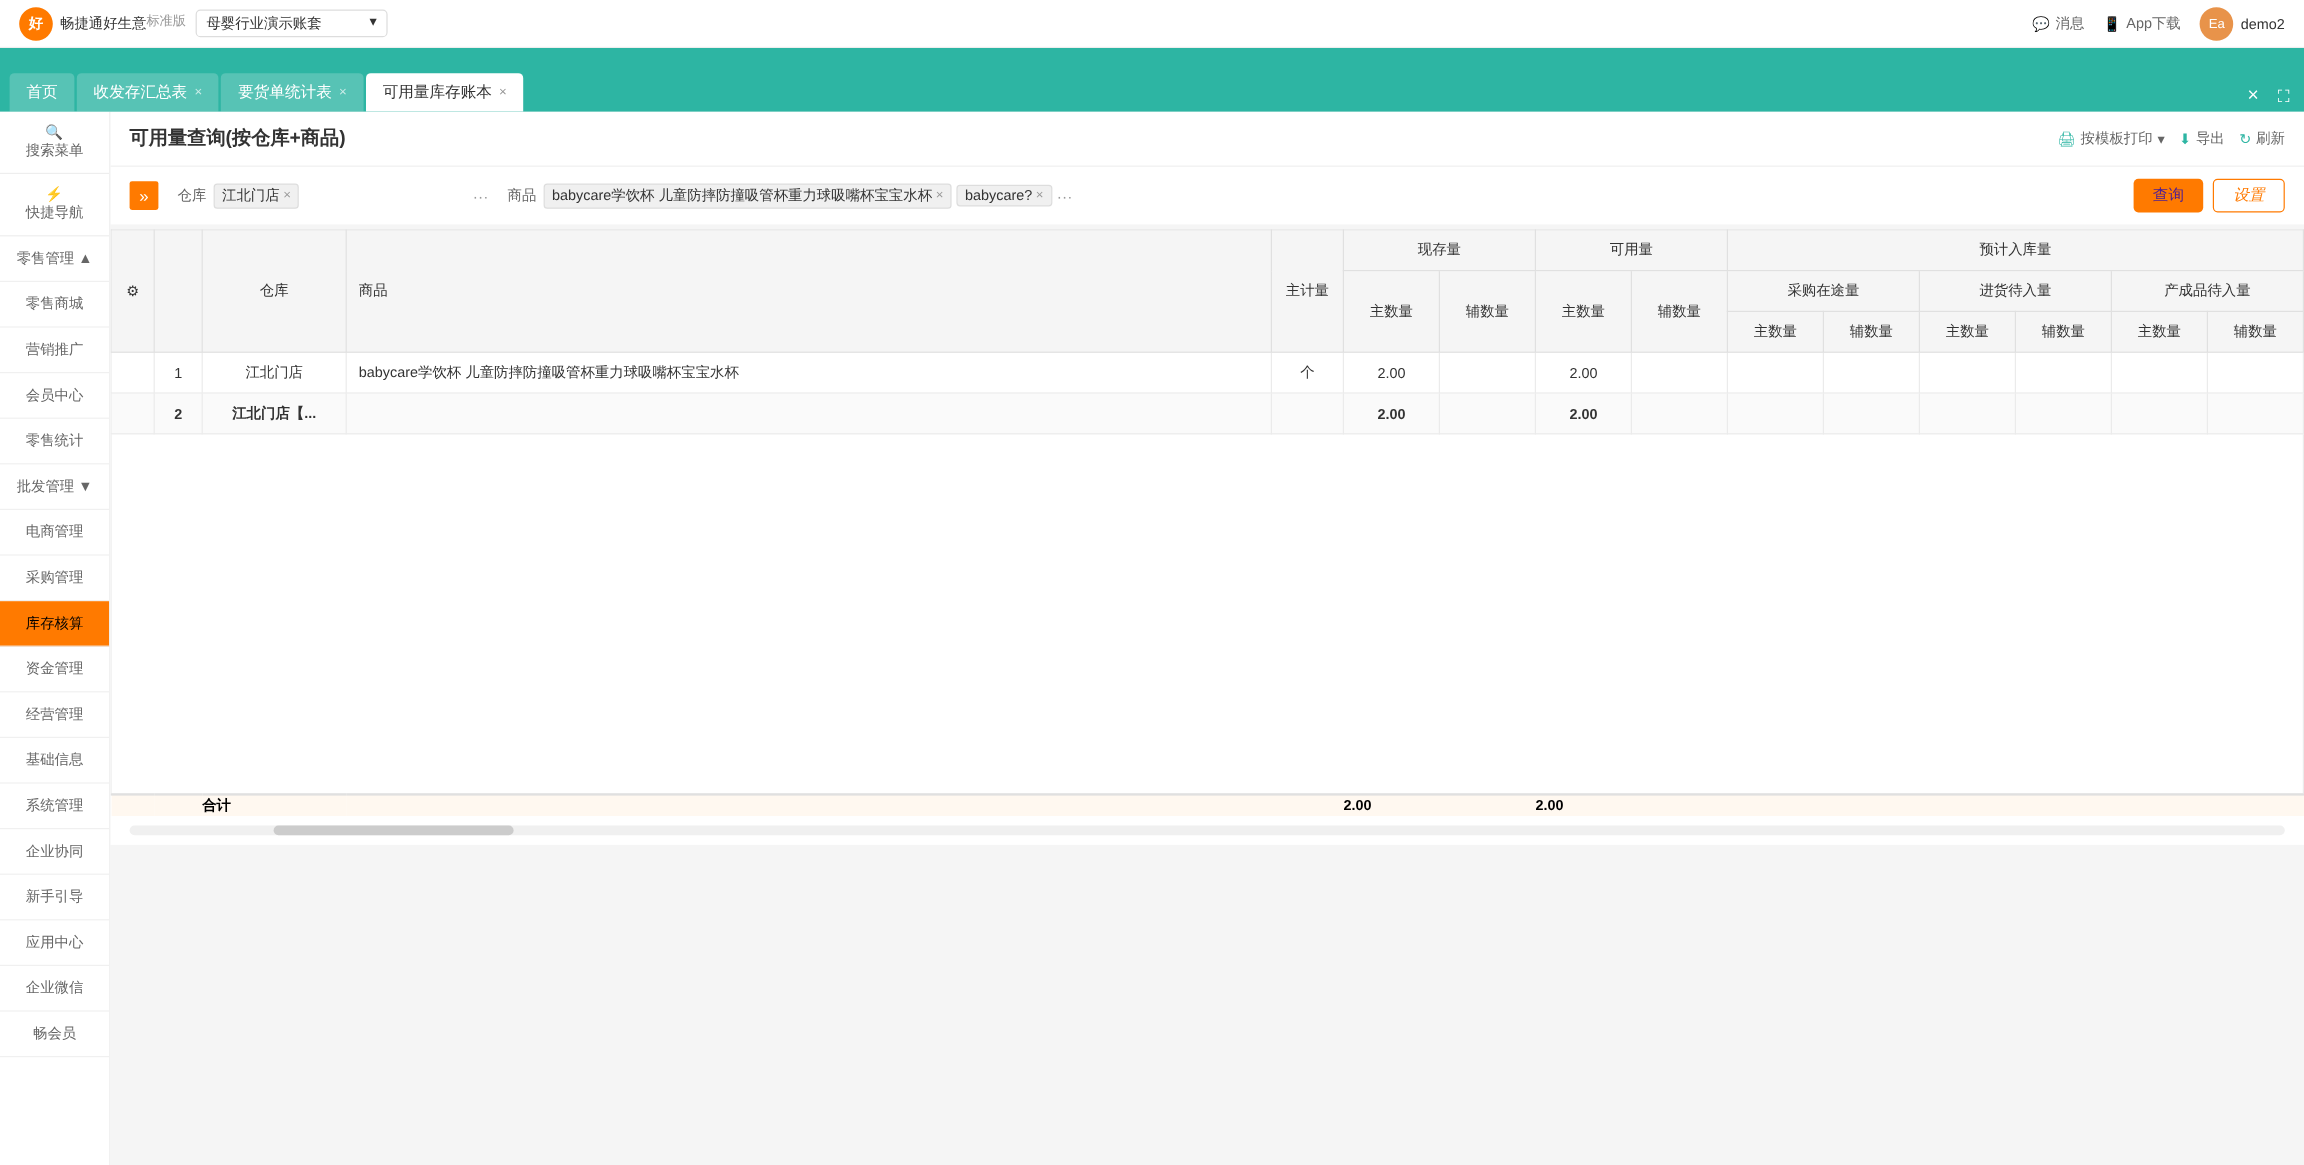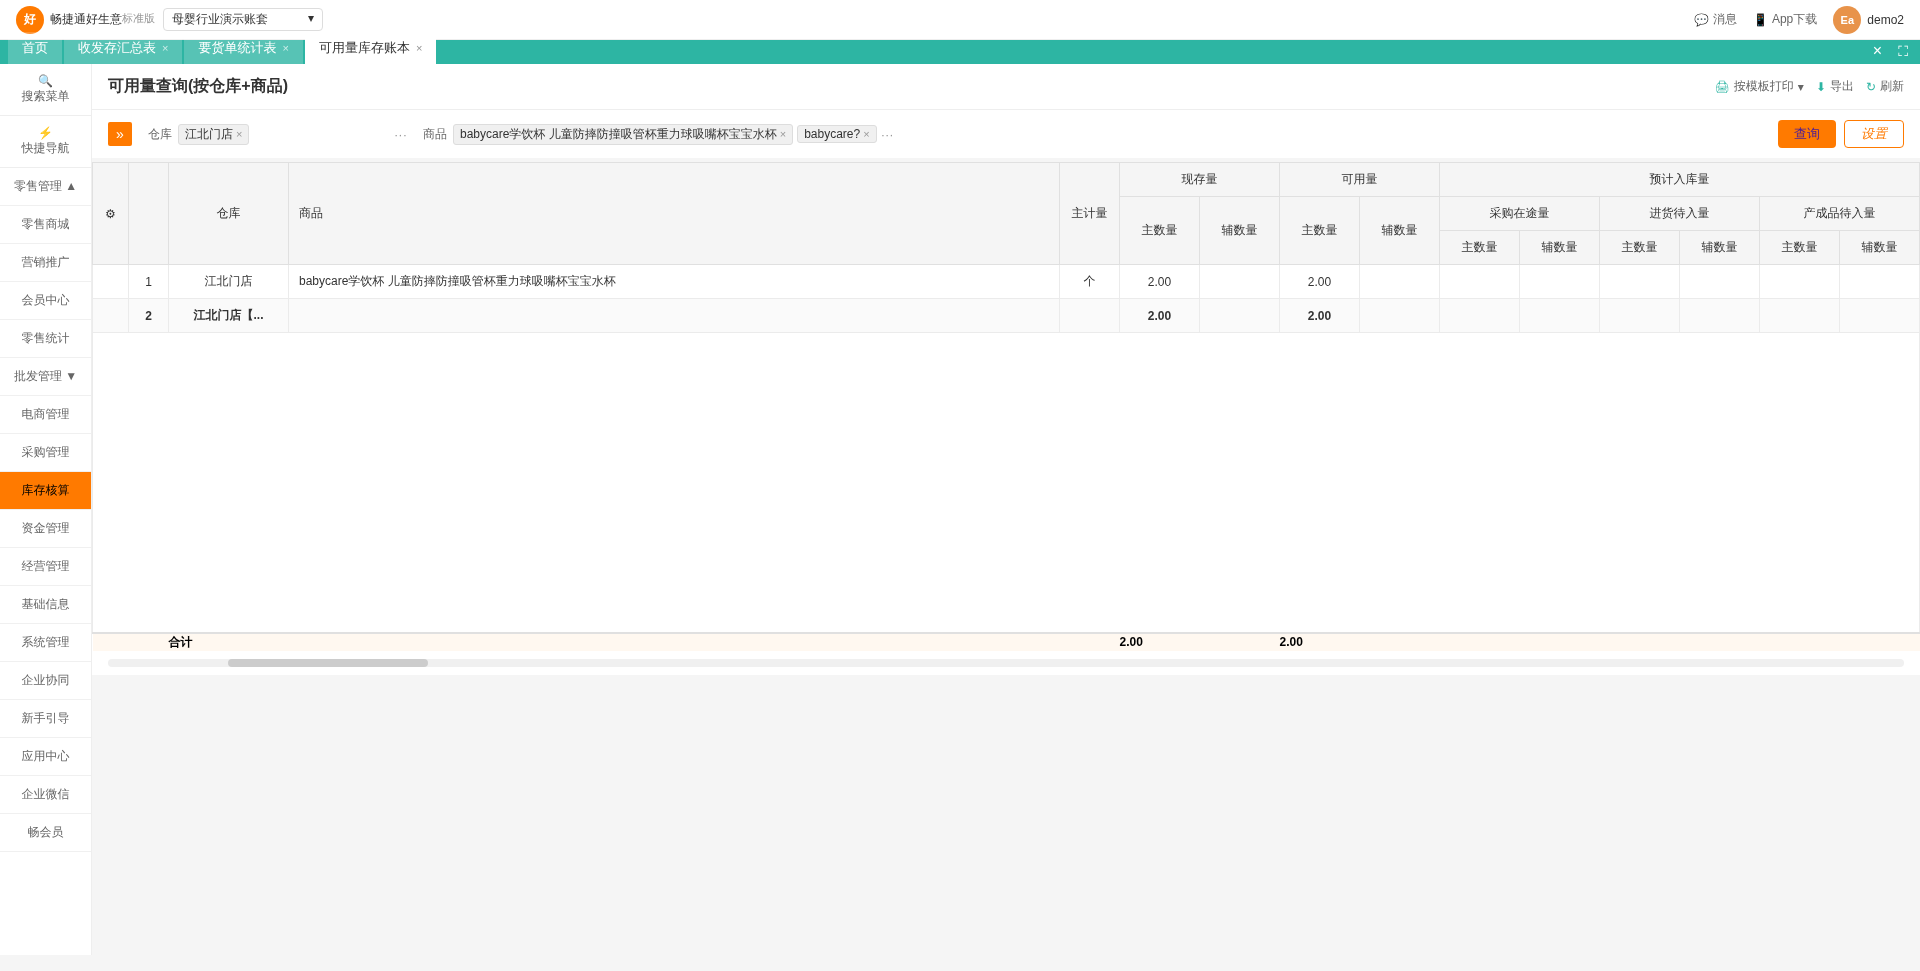--- a/index.html
+++ b/index.html
@@ -8,25 +8,25 @@
     
     .top-bar { height: 40px; background: #fff; display: flex; align-items: center; justify-content: space-between; padding: 0 16px; border-bottom: 1px solid #eee; }
     .top-bar-left { display: flex; align-items: center; gap: 8px; }
     .logo-area { display: flex; align-items: center; gap: 6px; }
     .logo-icon { width: 28px; height: 28px; background: #ff7a00; border-radius: 50%; display: flex; align-items: center; justify-content: center; color: #fff; font-size: 12px; font-weight: bold; }
     .logo-text { font-size: 12px; color: #333; }
     .version-tag { font-size: 11px; color: #999; }
     .workspace-selector { display: flex; align-items: flex-start; gap: 4px; border: 1px solid #ddd; border-radius: 4px; padding: 2px 8px; font-size: 12px; color: #333; cursor: pointer; min-width: 160px; }
     .top-bar-right { display: flex; align-items: center; gap: 16px; }
     .top-btn { display: flex; align-items: center; gap: 4px; font-size: 12px; color: #666; cursor: pointer; }
-    .avatar { width: 28px; height: 28px; border-radius: 50%; background: #e8934a; display: flex; align-items: center; justify-content: center; color: #fff; font-size: 11px; font-weight: bold; overflow: hidden; }
+    .avatar { width: 28px; height: 28px; border-radius: 50%; background: #e8934a; display: flex; align-items: center; justify-content: center; color: #fff; font-size: 11px; font-weight: normal; overflow: hidden; }
     .user-name { font-size: 12px; color: #333; }
 
     
-    .tab-bar { height: 24px; background: #2db5a3; display: flex; align-items: flex-end; padding: 0 8px; gap: 2px; position: relative; }
+    .tab-bar { height: 53px; background: #2db5a3; display: flex; align-items: flex-end; padding: 0 8px; gap: 2px; position: relative; }
     .tab { height: 32px; padding: 0 14px; display: flex; align-items: center; gap: 6px; border-radius: 4px 4px 0 0; font-size: 13px; cursor: pointer; white-space: nowrap; }
     .tab.active { background: #fff; color: #333; }
     .tab.inactive { background: rgba(255,255,255,0.2); color: #fff; }
     .tab-close { color: inherit; font-size: 11px; cursor: pointer; opacity: 0.7; }
     .tab-actions { margin-left: auto; display: flex; align-items: center; gap: 8px; }
     .tab-action-btn { color: #fff; font-size: 16px; cursor: pointer; padding: 4px; }
 
     
     .main-layout { display: flex; height: calc(971px - 80px); }
 

